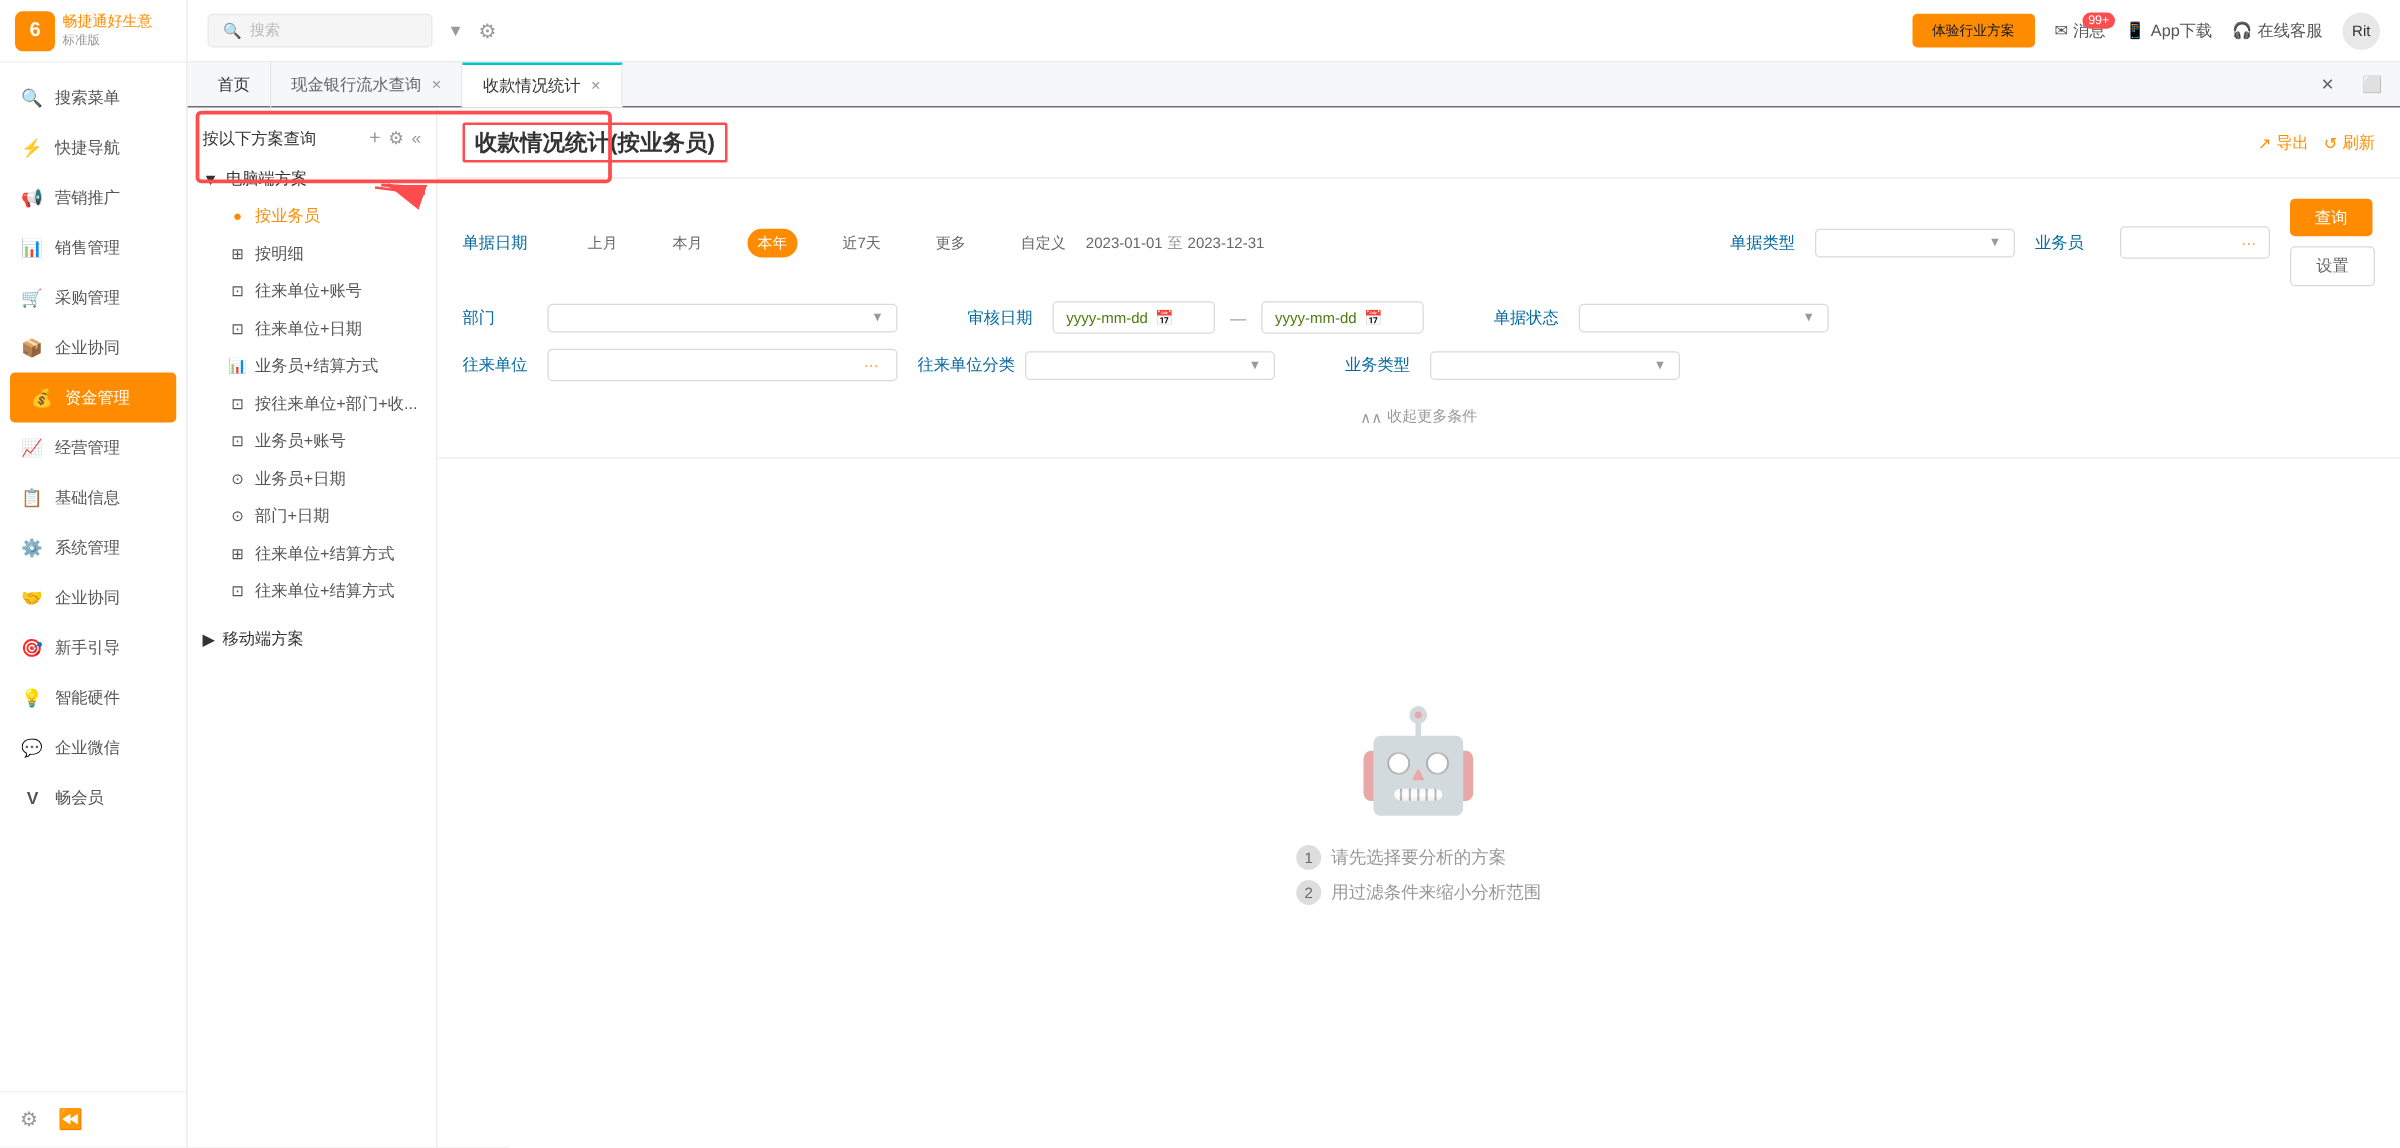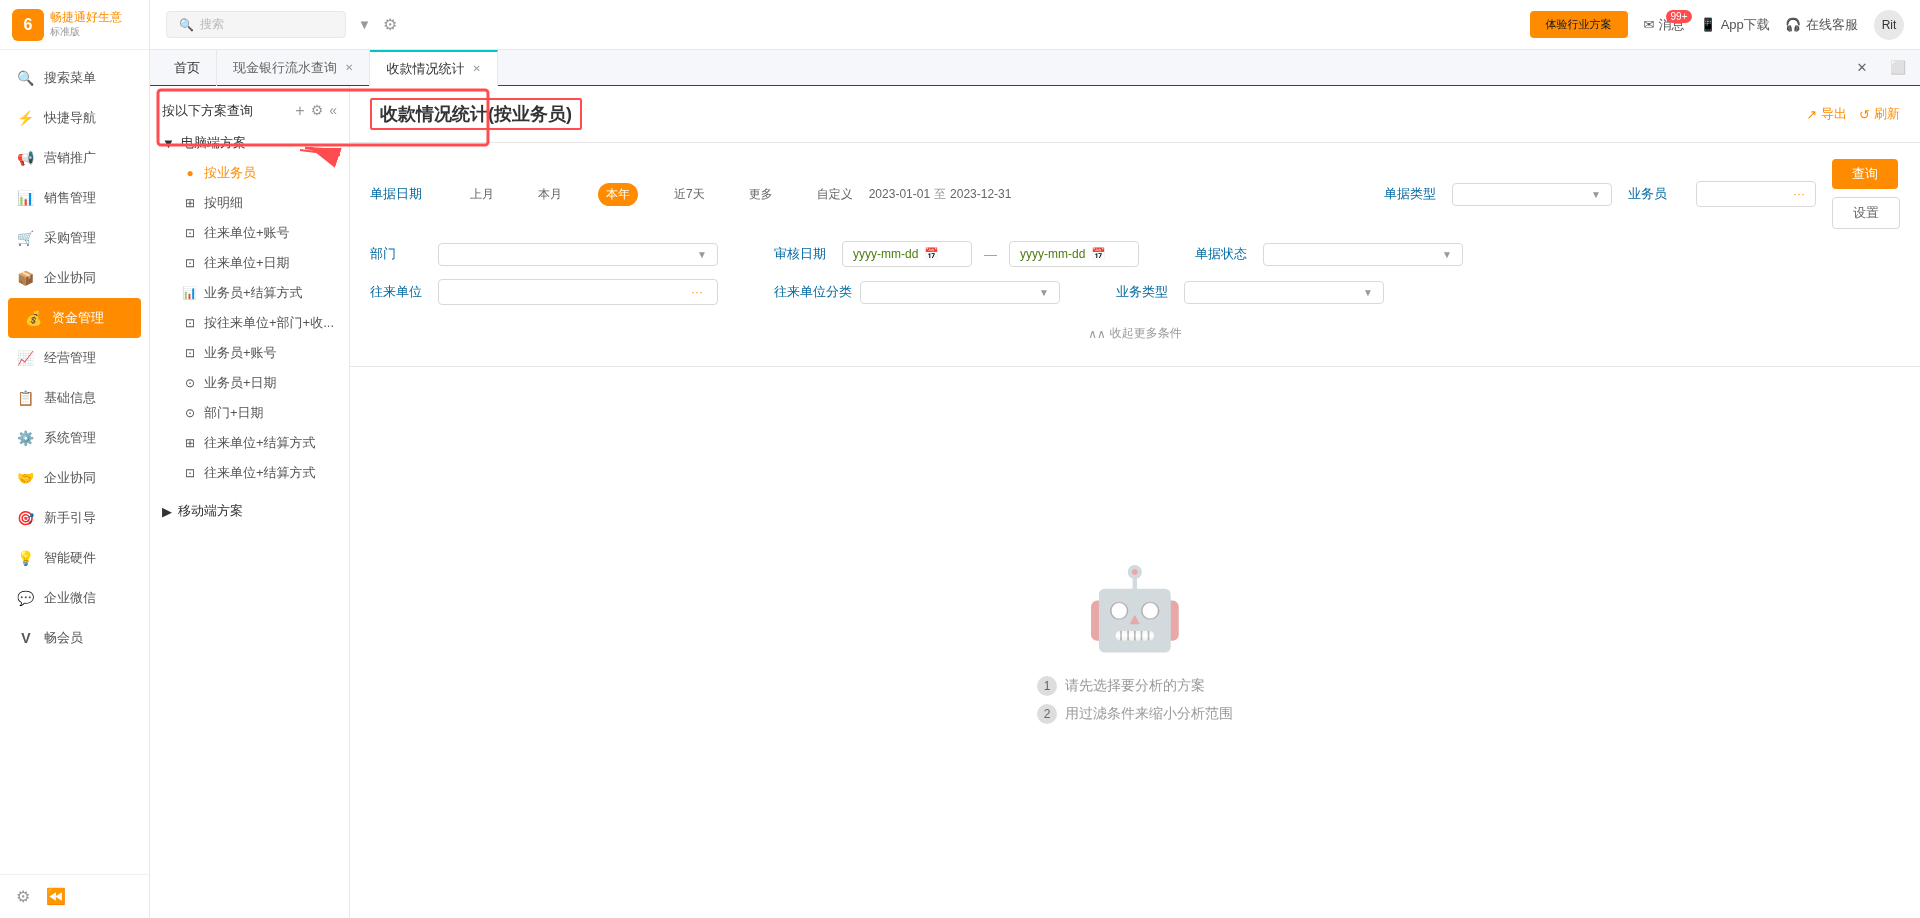--- a/index.html
+++ b/index.html
@@ -384,21 +384,21 @@
 
         <div class="filter-row">
           <div class="filter-item">
             <span class="filter-label">往来单位</span>
             <div class="select-box" style="min-width:280px;">
               <span style="color:#bbb;"></span>
               <span style="color:#ff8c00; font-size:12px; margin-right:4px;">···</span>
             </div>
           </div>
 
-          <div class="filter-item" style="margin-left:40px;">
+          <div class="filter-item" style="">
             <span class="filter-label">往来单位分类</span>
             <div class="select-box" style="min-width:200px;">
               <span style="color:#bbb;"></span>
               <span class="chevron">▼</span>
             </div>
           </div>
 
           <div class="filter-item" style="margin-left:40px;">
             <span class="filter-label">业务类型</span>
             <div class="select-box" style="min-width:200px;">

